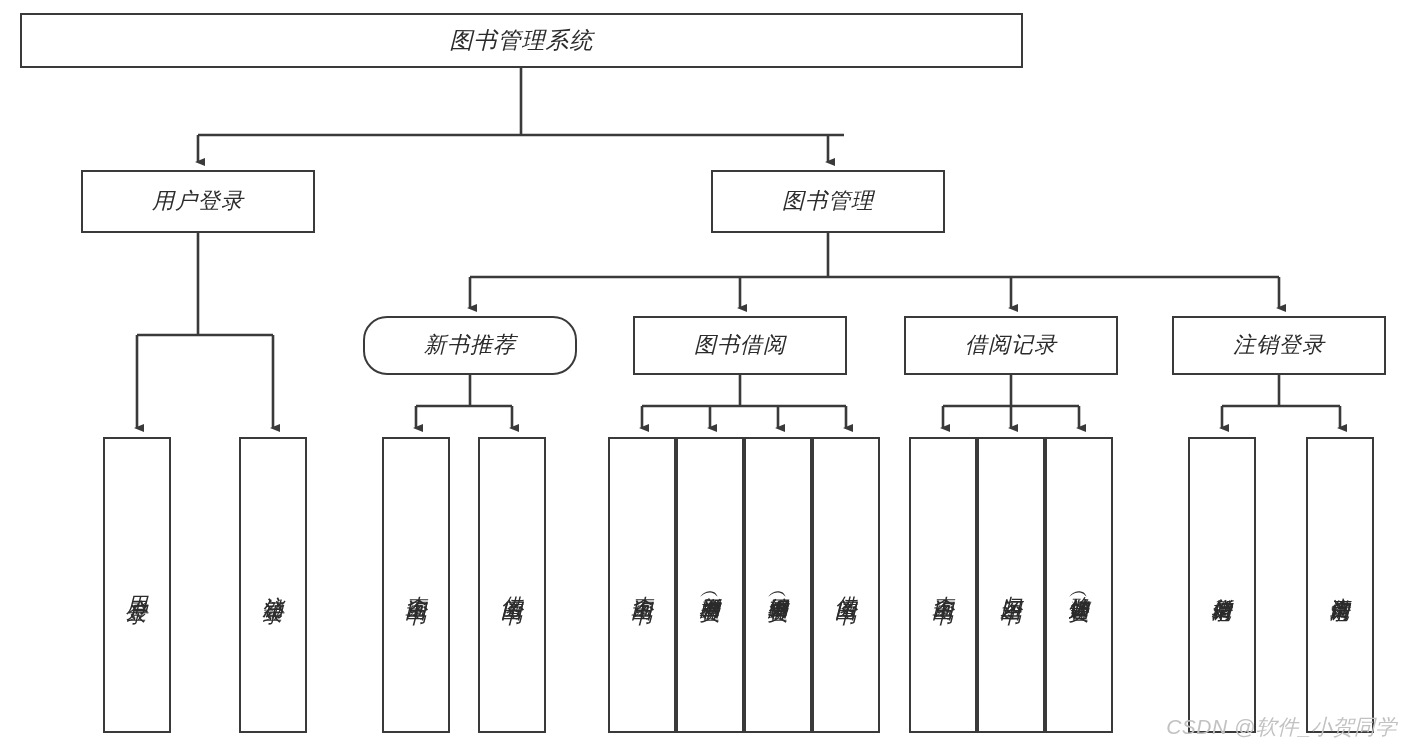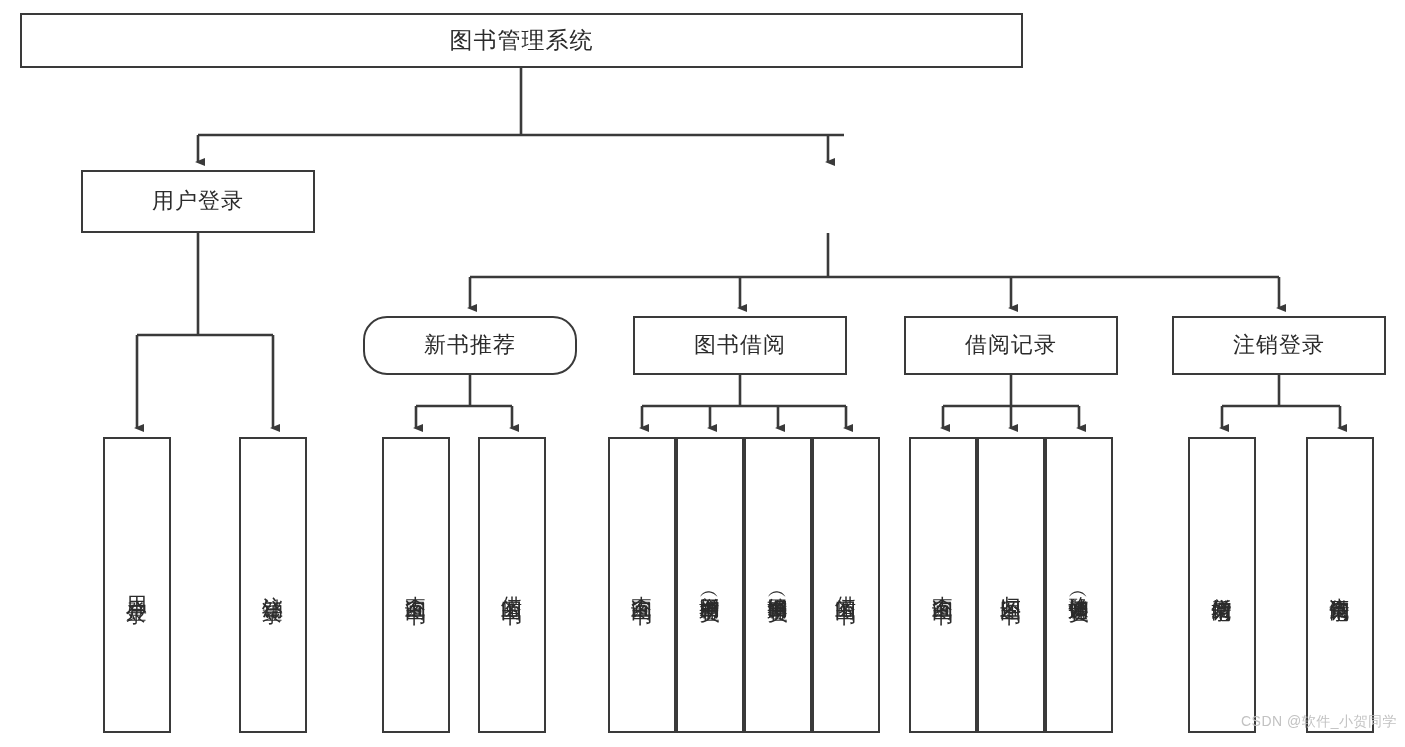--- a/index.html
+++ b/index.html
@@ -9,20 +9,21 @@
   }
   body {
     font-family: "Liberation Sans", "DejaVu Sans", sans-serif;
   }
   #canvas {
     position: relative;
     width: 1405px;
     height: 747px;
     background: #ffffff;
     overflow: hidden;
+    font-style: italic;
   }
   svg.edges {
     position: absolute;
     left: 0;
     top: 0;
     width: 1405px;
     height: 747px;
     pointer-events: none;
   }
   .node {
@@ -55,22 +56,22 @@
     white-space: nowrap;
     display: block;
   }
   .leaf-text.tight {
     letter-spacing: 1px;
     font-size: 20px;
   }
   .watermark {
     position: absolute;
     right: 8px;
-    bottom: 16px;
-    font-size: 14px;
+    bottom: 6px;
+    font-size: 21px;
     color: #c2c2c2;
     letter-spacing: 0.5px;
     white-space: nowrap;
     z-index: 5;
   }
 </style>
 </head>
 <body>
 
 <div id="canvas">
@@ -125,20 +126,23 @@
     </g>
   </svg>
 
   <div class="node horiz root" style="left:20px; top:13px; width:1003px; height:55px;">
     <span>图书管理系统</span>
   </div>
 
   <div class="node horiz" style="left:81px; top:170px; width:234px; height:63px;">
     <span>用户登录</span>
   </div>
+  <div class="node horiz" style="left:711px; top:170px; width:234px; height:63px;">
+    <span>图书管理</span>
+  </div>
 
   <div class="node horiz" style="left:363px; top:316px; width:214px; height:59px;border-radius:24px;">
     <span>新书推荐</span>
   </div>
   <div class="node horiz" style="left:633px; top:316px; width:214px; height:59px;align-items:center;">
     <span>图书借阅</span>
   </div>
   <div class="node horiz" style="left:904px; top:316px; width:214px; height:59px;">
     <span>借阅记录</span>
   </div>

